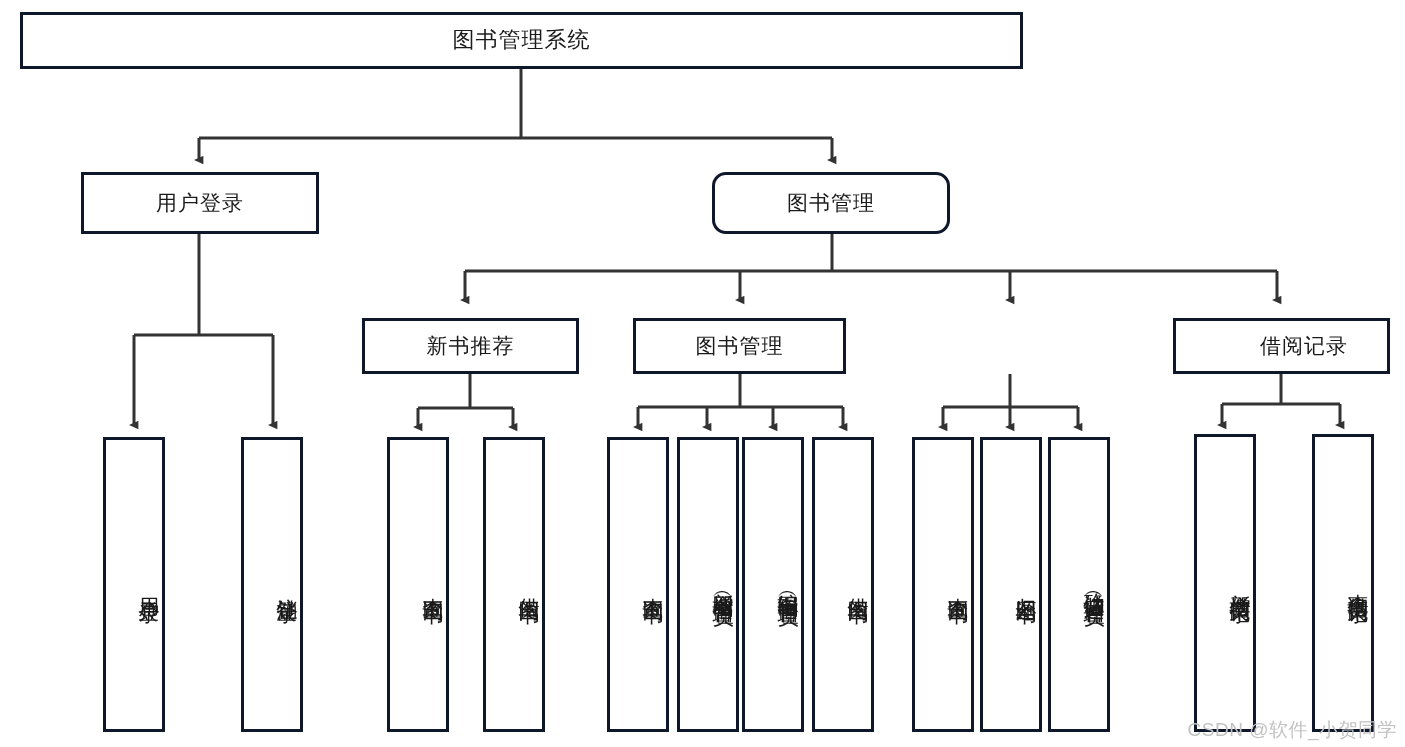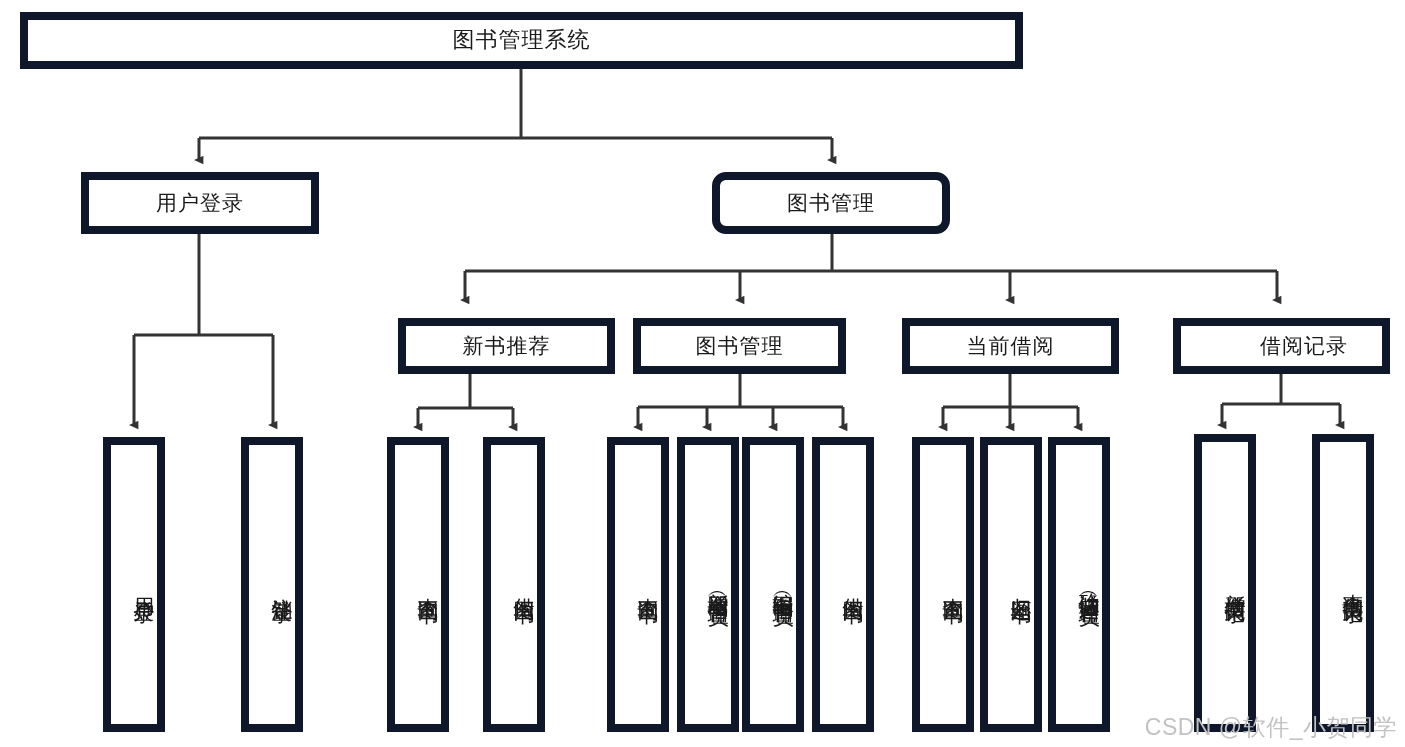--- a/index.html
+++ b/index.html
@@ -22,21 +22,21 @@
     position: absolute;
     left: 0;
     top: 0;
     width: 1405px;
     height: 747px;
     pointer-events: none;
   }
   .node {
     position: absolute;
     box-sizing: border-box;
-    border: 8px solid #0f172a;
+    border: 3px solid #0f172a;
     background: #ffffff;
     display: flex;
     align-items: center;
     justify-content: center;
     color: #1a1a1a;
     text-align: center;
   }
   .node.horiz {
     font-size: 21px;
     line-height: 1.1;
@@ -57,21 +57,21 @@
     text-orientation: upright;
     display: block;
   }
   .node.root {
     font-size: 22px;
   }
   #watermark {
     position: absolute;
     right: 8px;
     bottom: 4px;
-    font-size: 23px;
+    font-size: 19px;
     color: #c2c2c2;
     letter-spacing: 0.5px;
     white-space: nowrap;
   }
 </style>
 </head>
 <body>
 
 <div id="canvas">
 
@@ -130,28 +130,25 @@
     <span class="label">图书管理系统</span>
   </div>
 
   <div class="node horiz" style="left:81px; top:172px; width:238px; height:62px;">
     <span class="label">用户登录</span>
   </div>
   <div class="node horiz" style="left:712px; top:172px; width:238px; height:62px;border-radius:14px;">
     <span class="label">图书管理</span>
   </div>
 
-  <div class="node horiz" style="left:362px; top:318px; width:217px; height:56px;margin-left:36px;">
+  <div class="node horiz" style="left:362px; top:318px; width:217px; height:56px;">
     <span class="label">新书推荐</span>
   </div>
   <div class="node horiz" style="left:633px; top:318px; width:213px; height:56px;">
     <span class="label">图书管理</span>
-  </div>
-  <div class="node horiz" style="left:902px; top:318px; width:217px; height:56px;">
-    <span class="label">当前借阅</span>
   </div>
   <div class="node horiz" style="left:1173px; top:318px; width:217px; height:56px;padding-left:45px;">
     <span class="label">借阅记录</span>
   </div>
 
   <div class="node vert" style="left:103px; top:437px; width:62px; height:295px;">
     <span class="label">用户登录</span>
   </div>
   <div class="node vert" style="left:241px; top:437px; width:62px; height:295px;">
     <span class="label">注销登录</span>

